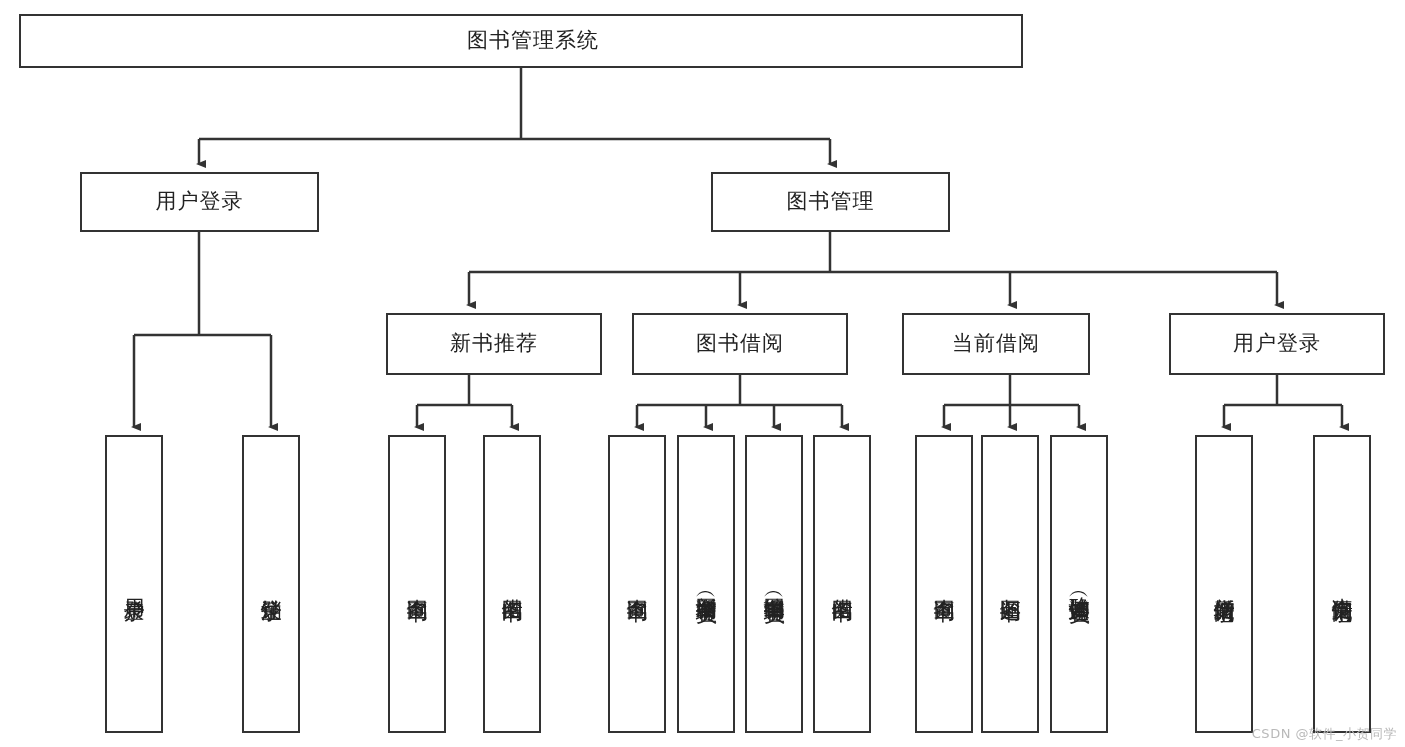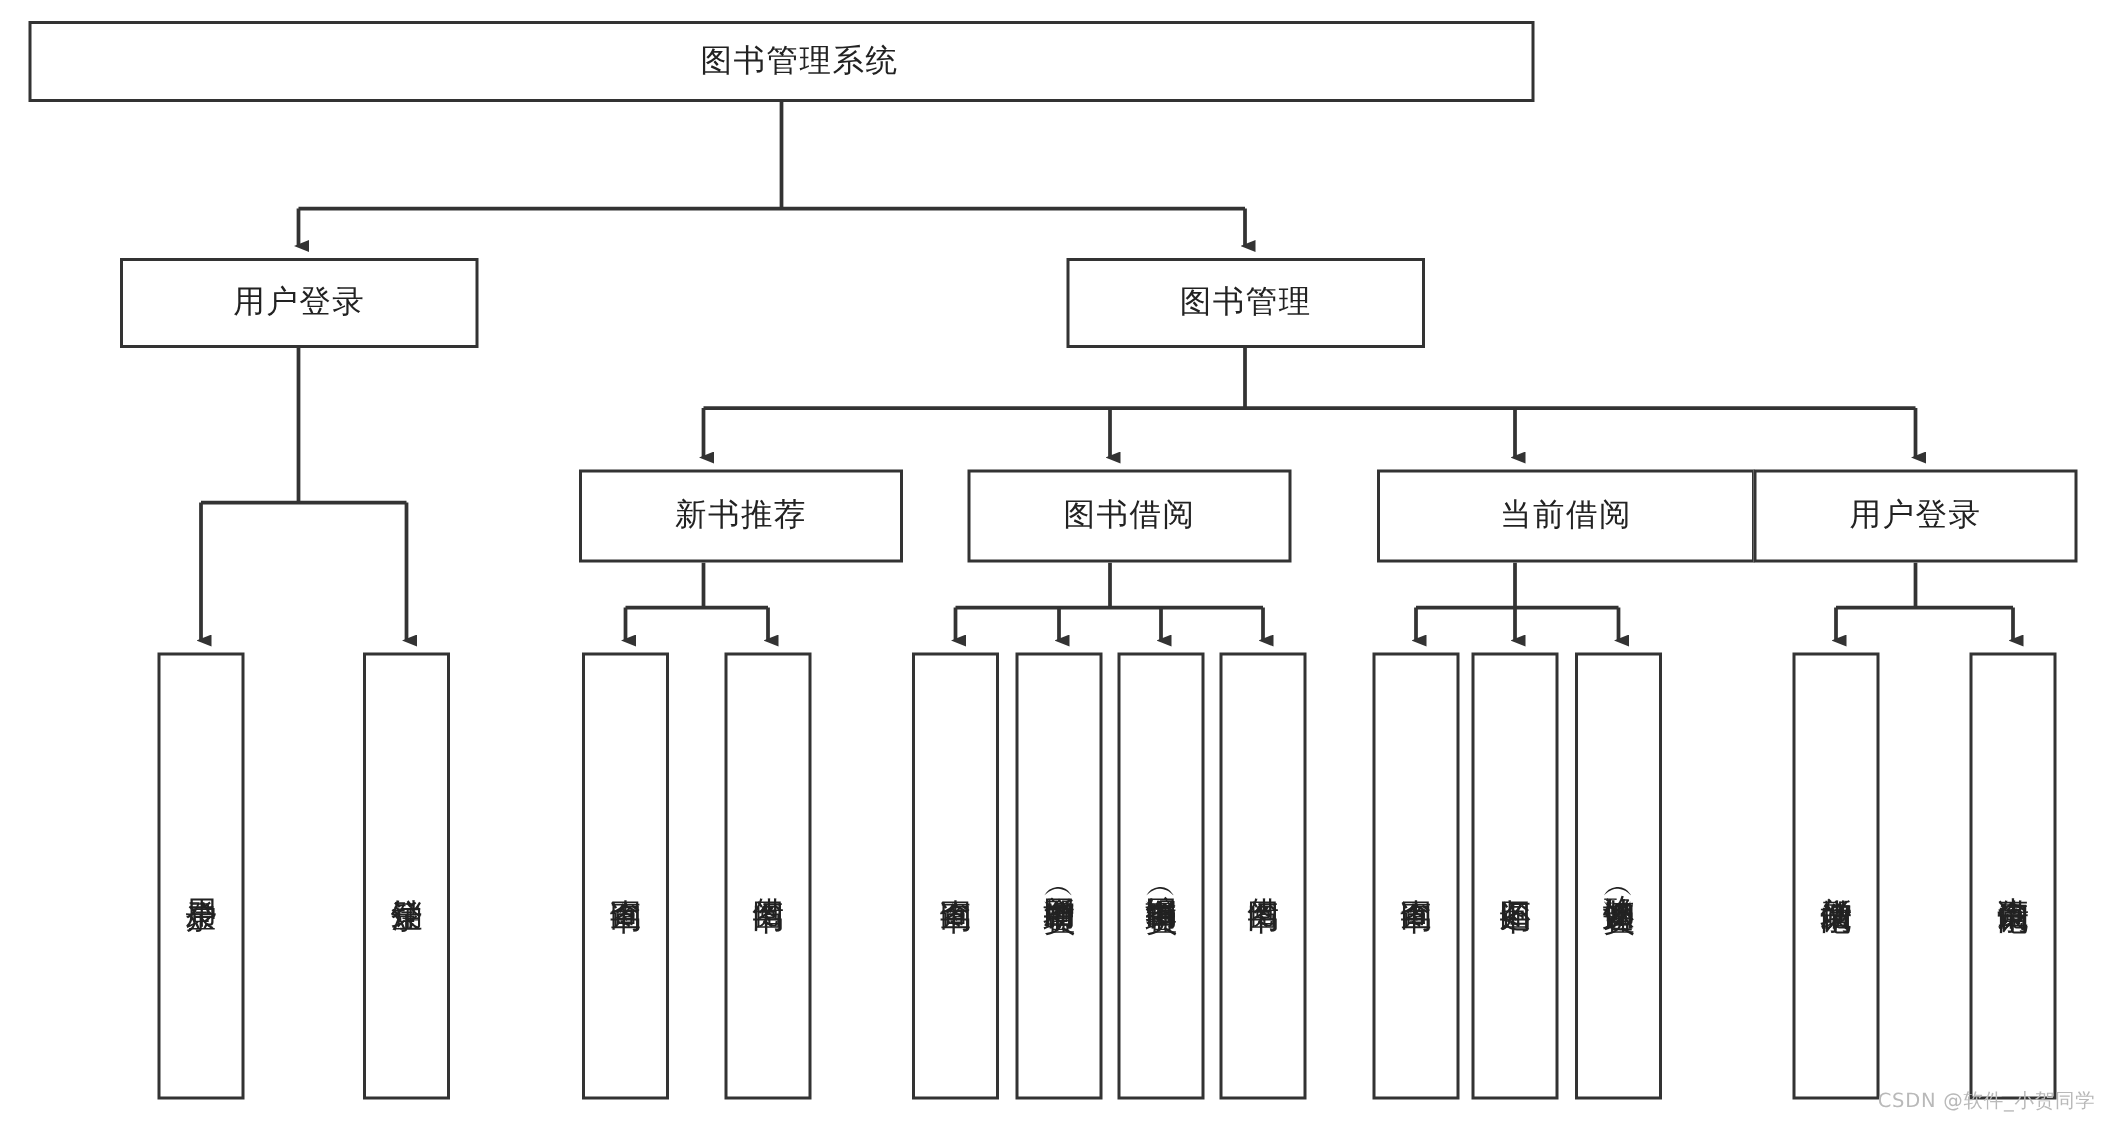--- a/index.html
+++ b/index.html
@@ -126,24 +126,24 @@
   <div class="node horiz" style="left:80px; top:172px; width:239px; height:60px;">
     <span>用户登录</span>
   </div>
   <div class="node horiz" style="left:711px; top:172px; width:239px; height:60px;">
     <span>图书管理</span>
   </div>
 
   <div class="node horiz" style="left:362px; top:313px; width:216px; height:62px;margin-left:24px;">
     <span>新书推荐</span>
   </div>
-  <div class="node horiz" style="left:632px; top:313px; width:216px; height:62px;margin-left:13px;">
+  <div class="node horiz" style="left:632px; top:313px; width:216px; height:62px;">
     <span>图书借阅</span>
   </div>
-  <div class="node horiz" style="left:902px; top:313px; width:252px; height:62px;margin-left:16px;">
+  <div class="node horiz" style="left:902px; top:313px; width:188px; height:62px;">
     <span>当前借阅</span>
   </div>
   <div class="node horiz" style="left:1169px; top:313px; width:216px; height:62px;">
     <span>用户登录</span>
   </div>
 
   <div class="node vert" style="left:105px; top:435px; width:58px; height:298px;">
     <span class="vtext">用户登录</span>
   </div>
   <div class="node vert" style="left:242px; top:435px; width:58px; height:298px;">

